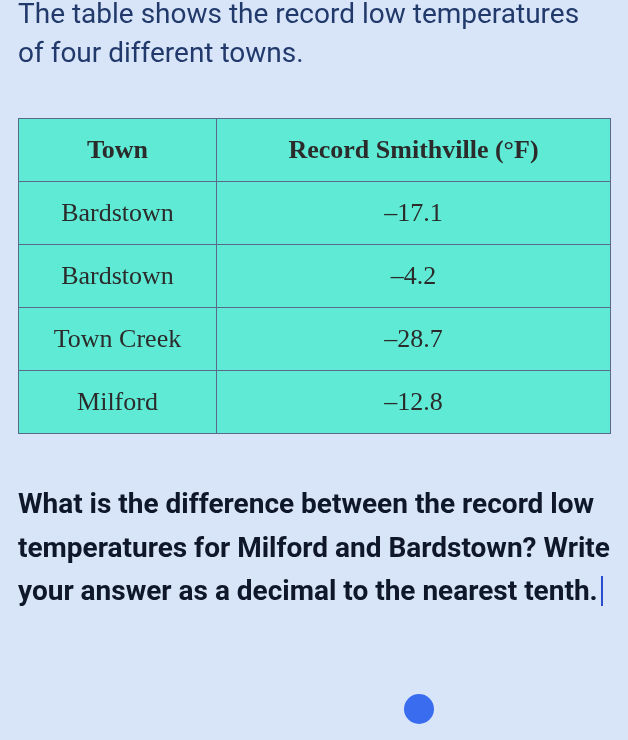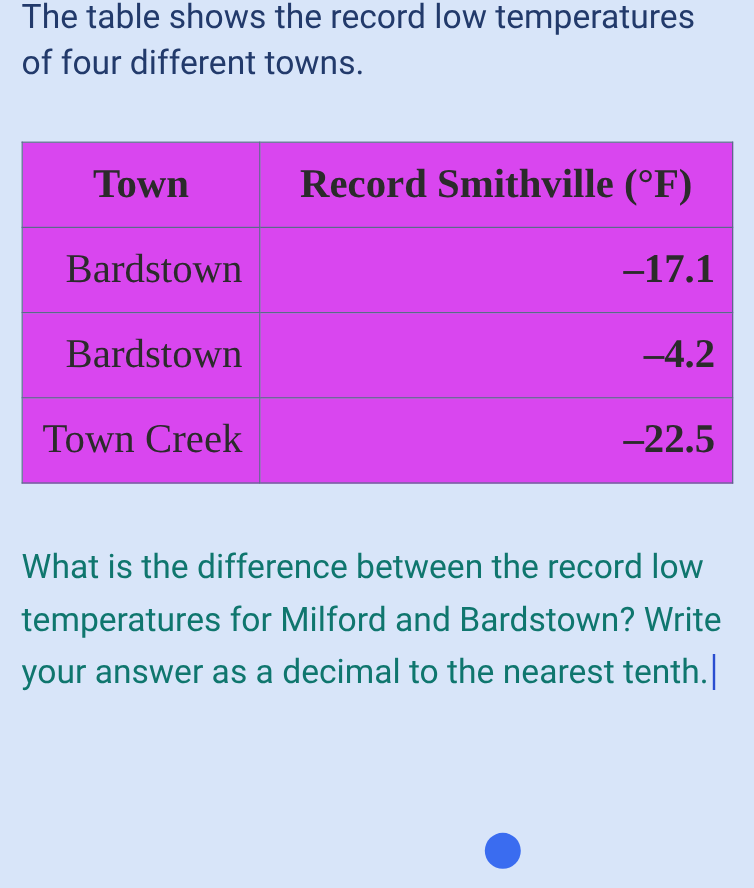--- a/index.html
+++ b/index.html
@@ -29,43 +29,44 @@
     width: 592px;
     table-layout: fixed;
     font-family: "Times New Roman", Times, serif;
     color: #2b2b2b;
   }
   table.data col.c1 { width: 198px; }
   table.data col.c2 { width: 394px; }
   table.data th, table.data td {
     border: 1px solid #5b6a8a;
     padding: 16px 14px;
-    font-size: 34px;
-    background: #d946ef;
+    font-size: 26px;
+    background: #5eead4;
   }
   table.data th {
     font-weight: 700;
     text-align: center;
   }
   table.data td.town {
-    text-align: right;
+    text-align: center;
     font-weight: 400;
     margin-left: 22px;
   }
   table.data td.temp {
-    text-align: right;
-    font-weight: 700;
+    text-align: center;
+    font-weight: 400;
     margin-left: 42px;
   }
   .question {
     margin-top: 48px;
     font-size: 28px;
     line-height: 1.55;
-    color: #0f766e;
+    color: #0f172a;
     position: relative;
+    font-weight: bold;
   }
   .cursor {
     display: inline-block;
     width: 2px;
     height: 30px;
     background: #2a4dd0;
     vertical-align: -6px;
     margin-left: 3px;
   }
   .handle {
@@ -99,21 +100,25 @@
       <tr>
         <td class="town">Bardstown</td>
         <td class="temp">–17.1</td>
       </tr>
       <tr>
         <td class="town">Bardstown</td>
         <td class="temp">–4.2</td>
       </tr>
       <tr>
         <td class="town">Town Creek</td>
-        <td class="temp">–22.5</td>
+        <td class="temp">–28.7</td>
+      </tr>
+      <tr>
+        <td class="town">Milford</td>
+        <td class="temp">–12.8</td>
       </tr>
     </tbody>
   </table>
 
   <div class="question">
     <span>What is the difference between the record low temperatures for Milford and Bardstown? Write your answer as a decimal to the nearest tenth.</span><span class="cursor"></span>
   </div>
 </div>
 
 <div class="handle"></div>

